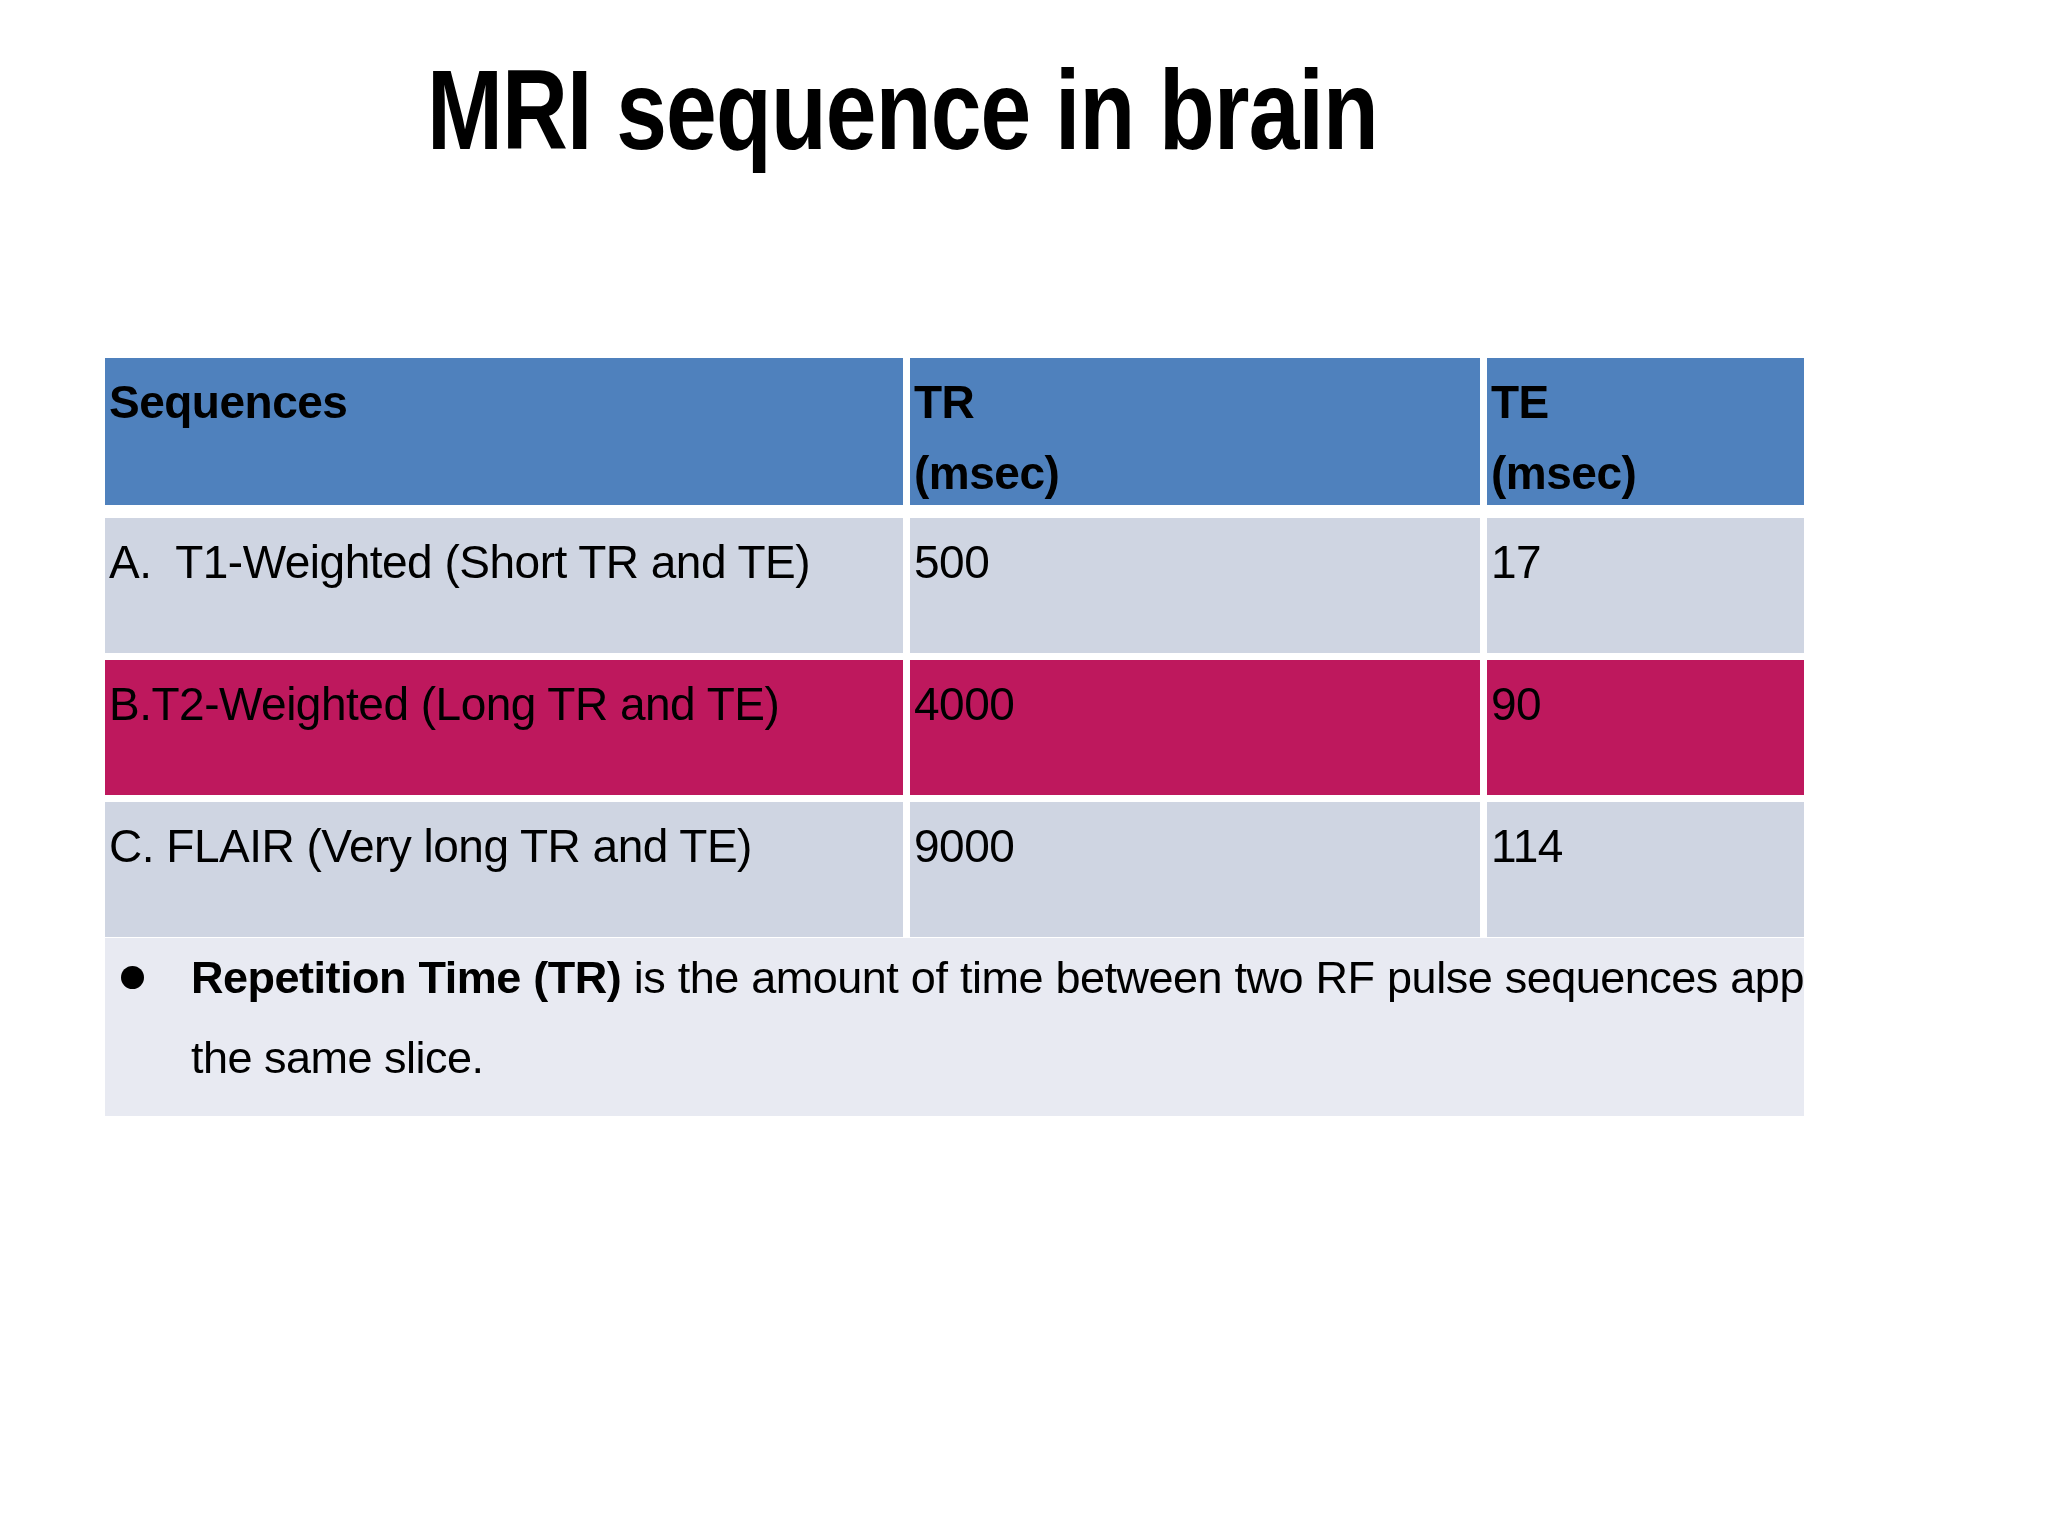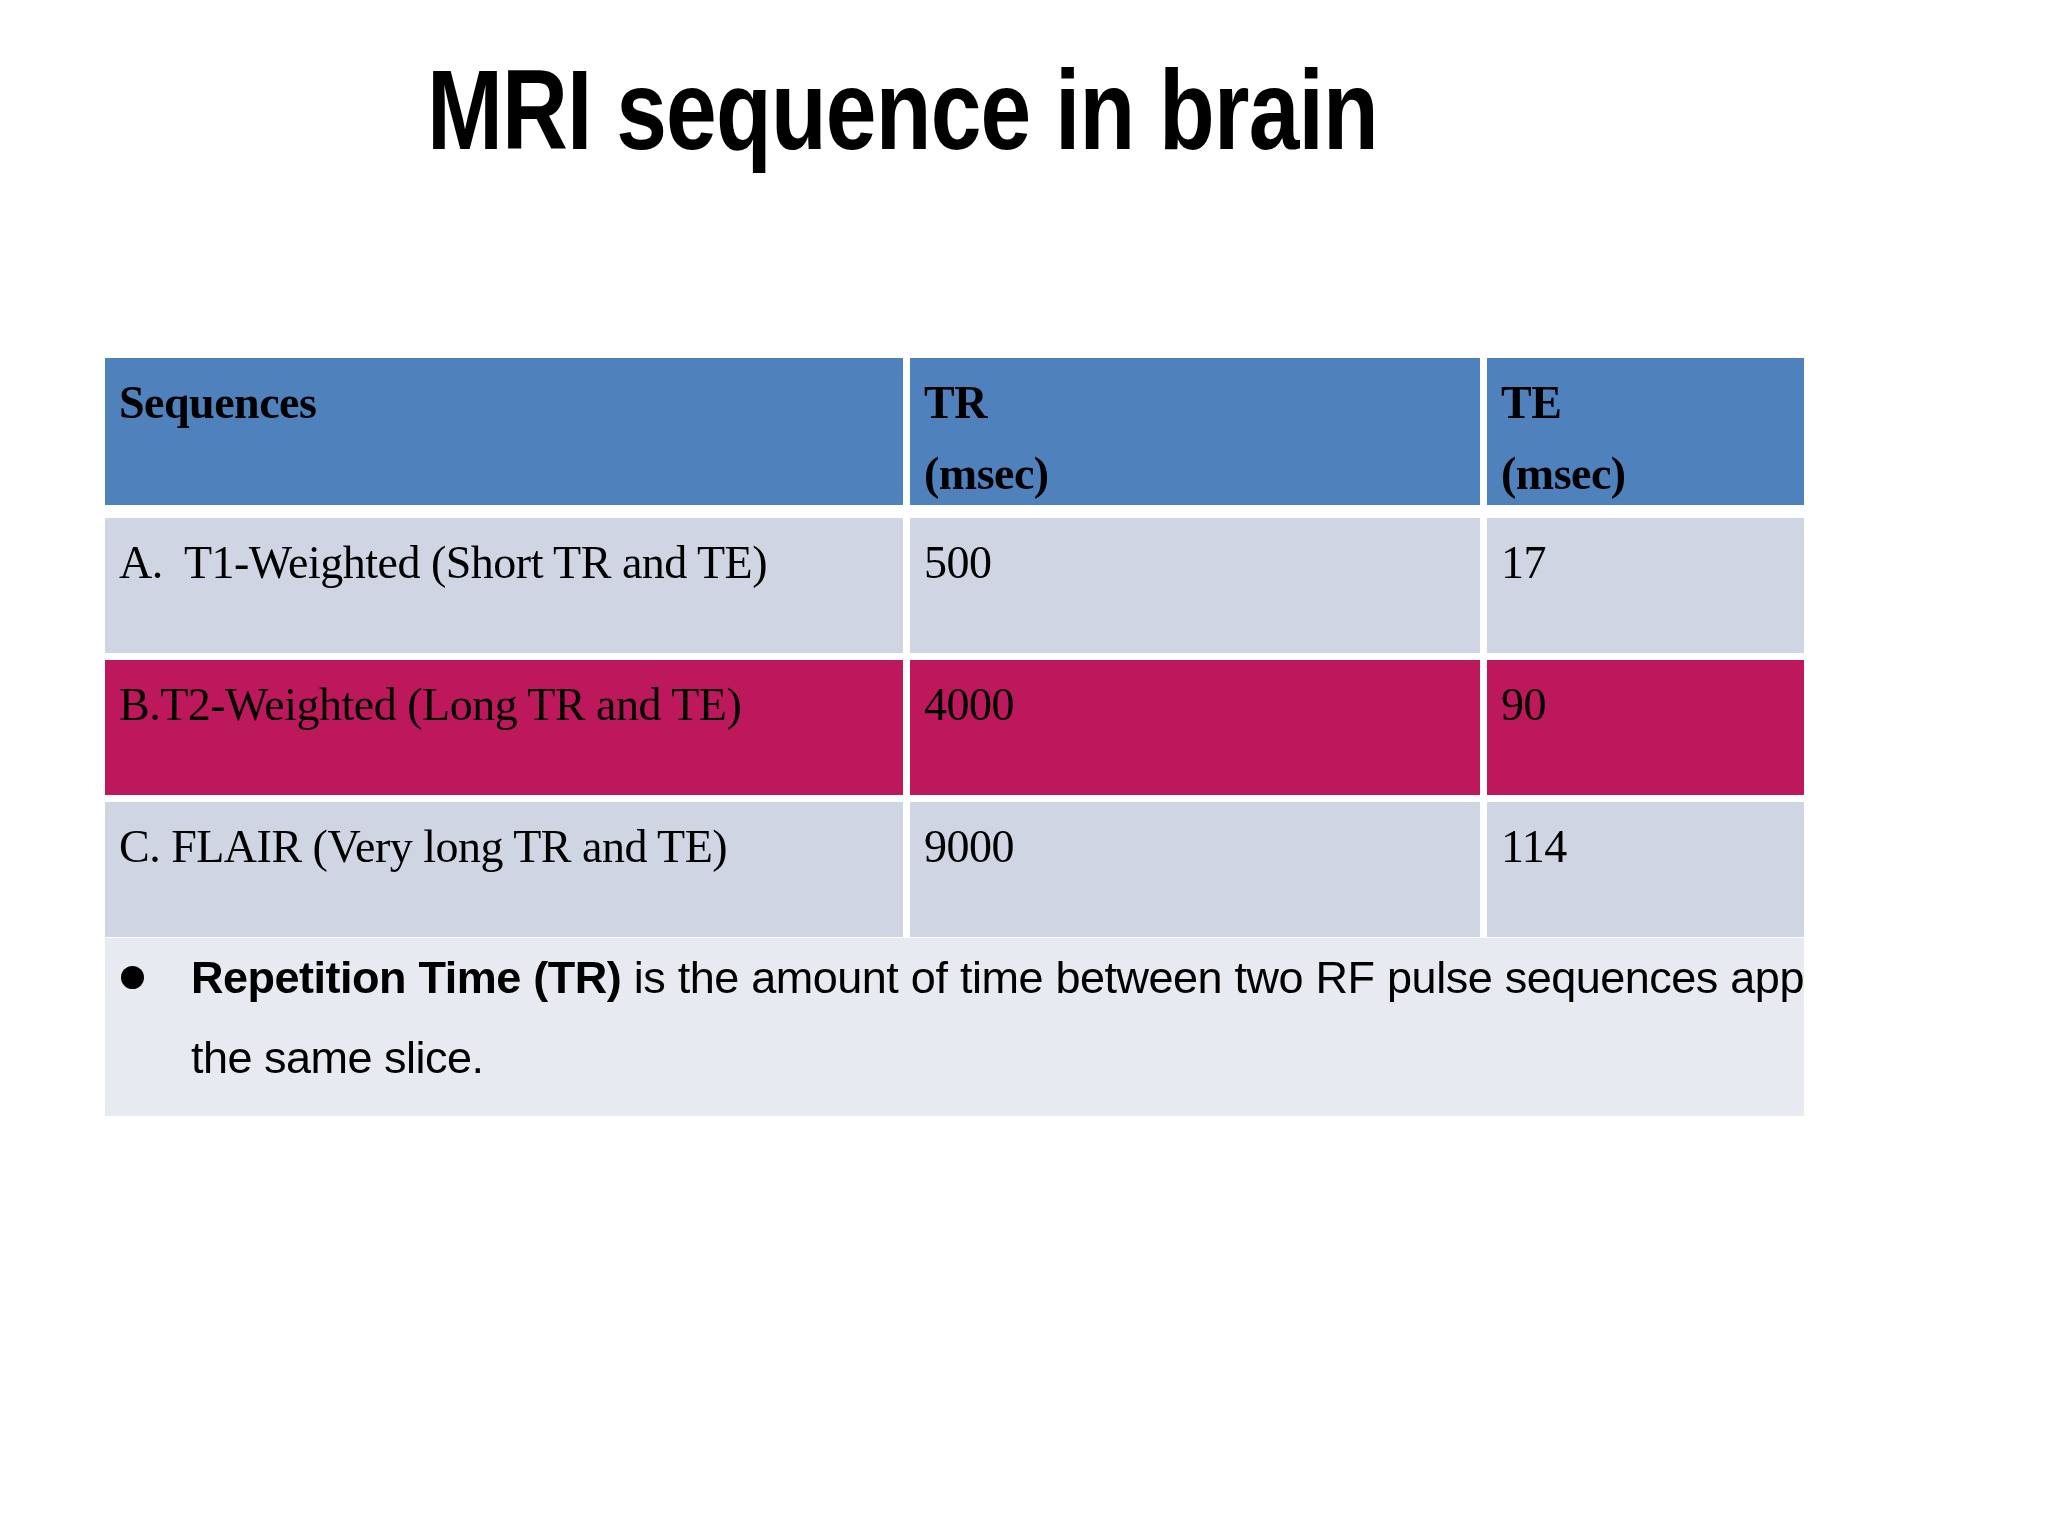--- a/index.html
+++ b/index.html
@@ -23,24 +23,23 @@
   .title-inner { display:inline-block; transform:scaleX(0.80); transform-origin:center; letter-spacing:-1px; }
 
   
   .table-wrap {
     position:absolute; left:105px; top:358px; width:1840px;
   }
   .trow { display:flex; gap:7px; margin-bottom:7px; }
   .trow.header { margin-bottom:13px; }
   .cell {
     font-size:46px; line-height:1.55; letter-spacing:-0.5px;
-    padding:9px 14px;
+    padding:9px 4px;
     white-space:pre-wrap;
     overflow:hidden;
-    font-family:Liberation Serif, serif;
   }
   .c1 { width:798px; }
   .c2 { width:570px; }
   .c3 { flex:1; }
   .th { background:#4F81BD; font-weight:bold; height:147px; }
   .td { height:135px; }
   .band-dark  { background:#CFD5E2; }
   .band-light { background:#be185d; }
 
   

